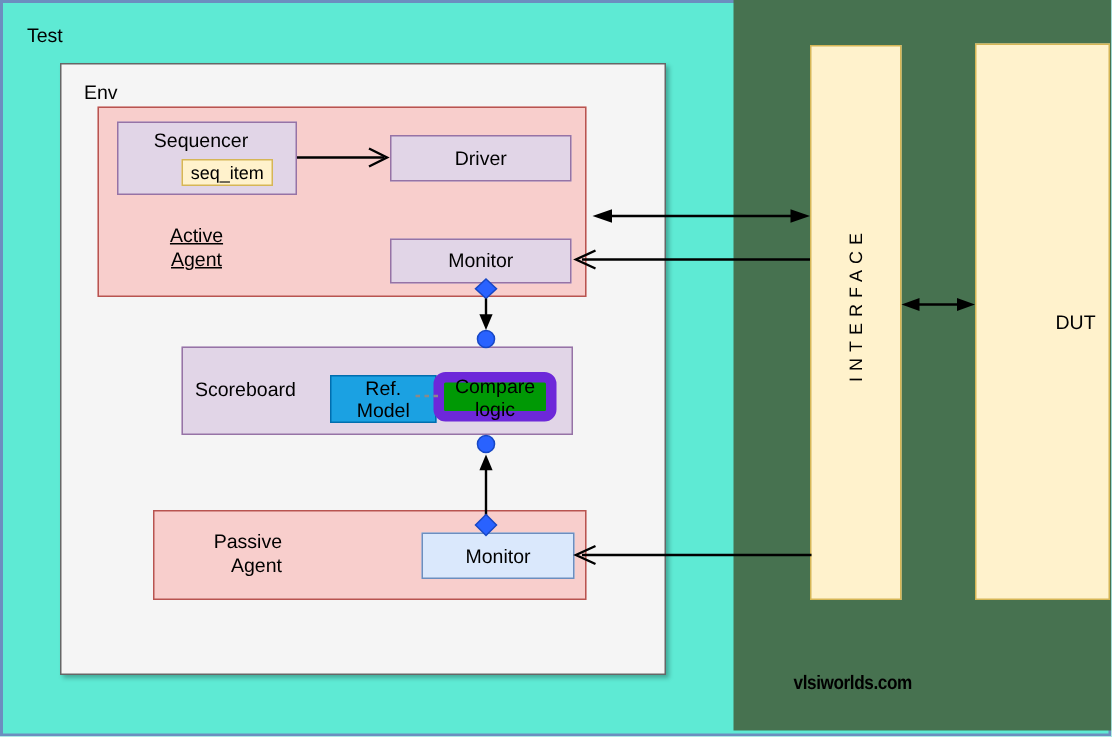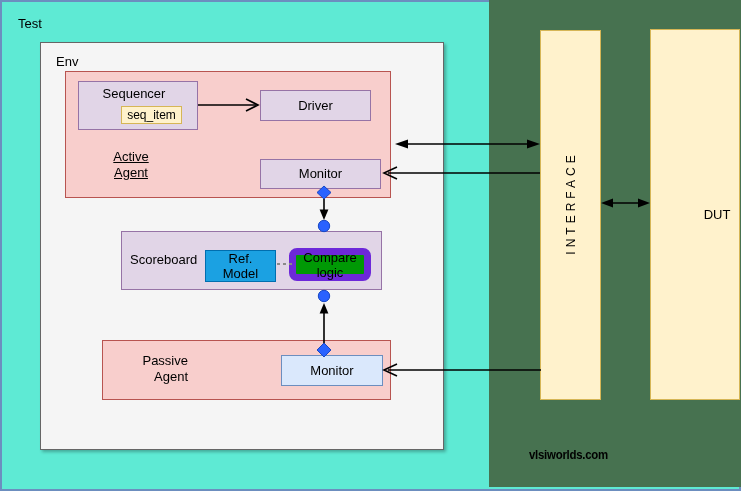--- a/index.html
+++ b/index.html
@@ -19,26 +19,26 @@
   .env-label{left:56px;top:54px;}
   .active-agent{left:65px;top:71px;width:326px;height:127px;background:#f8cecc;border:1px solid #b85450;z-index:3;}
   .agent-label{width:70px;text-align:center;line-height:16px;}
   .active-agent-label{left:96px;top:149px;text-decoration:underline;}
   .passive-agent-label{left:118px;top:353px;text-align:right;}
   .component{background:#e1d5e7;border:1px solid #9673a6;z-index:4;}
   .sequencer{left:78px;top:81px;width:120px;height:49px;}
   .sequencer-label{left:78px;top:86px;width:112px;text-align:center;}
   .seq-item{left:121px;top:106px;width:61px;height:18px;background:#fff2cc;border:1px solid #d6b656;z-index:5;
     font-size:12px;line-height:16px;text-align:center;}
-  .driver{left:260px;top:90px;width:111px;height:31px;line-height:29px;text-align:center;}
+  .driver{left:260px;top:90px;width:121px;height:31px;line-height:29px;text-align:center;}
   .active-monitor{left:260px;top:159px;width:121px;height:30px;line-height:28px;text-align:center;}
   .scoreboard{left:121px;top:231px;width:261px;height:59px;background:#e1d5e7;border:1px solid #9673a6;z-index:3;}
   .scoreboard-label{left:130px;top:252px;}
   .two-line{display:flex;align-items:center;justify-content:center;text-align:center;line-height:15px;white-space:pre-line;z-index:4;}
-  .ref-model{left:205px;top:250px;width:71px;height:32px;background:#1ba1e2;border:1px solid #006eaf;}
+  .ref-model{left:220px;top:250px;width:71px;height:32px;background:#1ba1e2;border:1px solid #006eaf;}
   .compare-logic{left:289px;top:248px;width:82px;height:33px;background:#009905;border:7px solid #6d28d9;border-radius:8px;}
   .passive-agent{left:102px;top:340px;width:289px;height:60px;background:#f8cecc;border:1px solid #b85450;z-index:3;}
   .passive-monitor{left:281px;top:355px;width:102px;height:31px;background:#dae8fc;border:1px solid #6c8ebf;z-index:4;
     line-height:29px;text-align:center;}
   .interface-box{left:540px;top:30px;width:61px;height:370px;background:#fff2cc;border:1px solid #d6b656;z-index:3;
     display:flex;align-items:center;justify-content:center;}
   .interface-label{transform:translateY(-12px) rotate(-90deg);letter-spacing:4px;font-size:12px;white-space:nowrap;}
   .dut-box{left:650px;top:29px;width:90px;height:371px;background:#fff2cc;border:1px solid #d6b656;z-index:3;
     display:flex;align-items:center;justify-content:center;padding-left:44px;}
   .watermark{left:529px;top:447px;z-index:3;font-weight:700;font-size:13px;letter-spacing:-0.3px;

